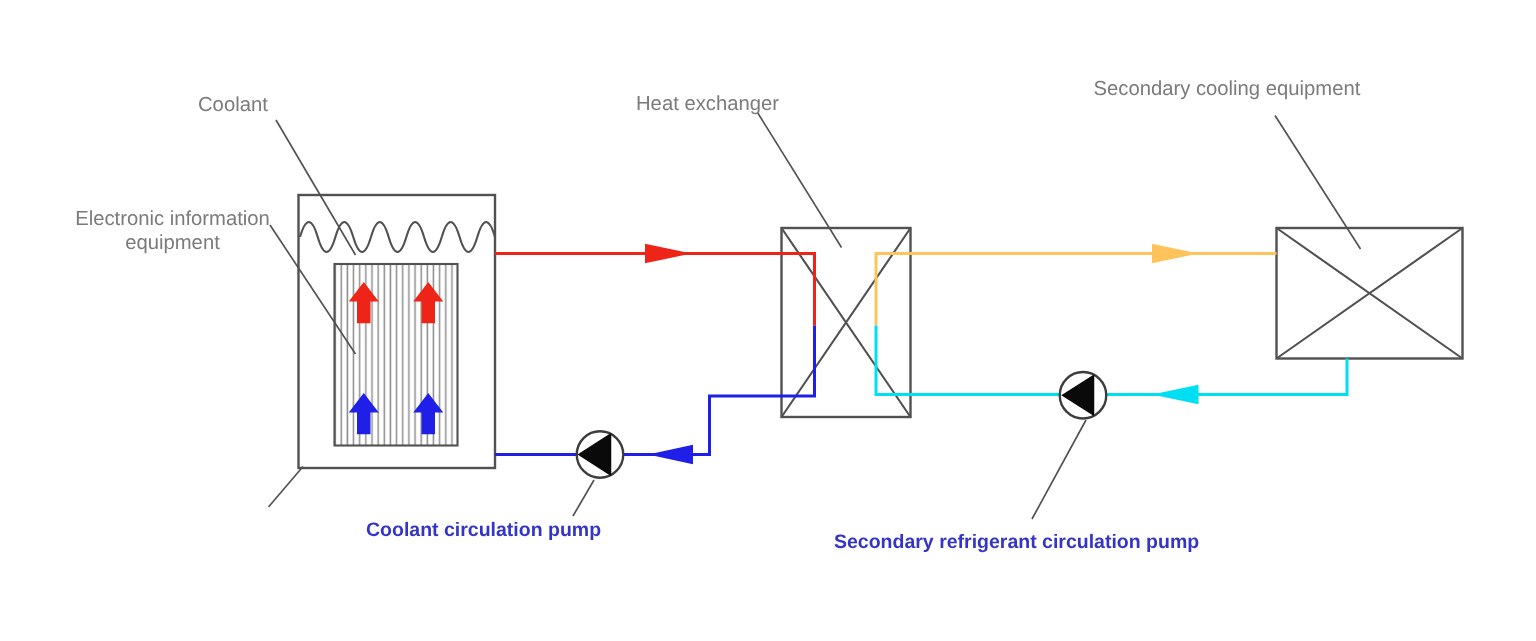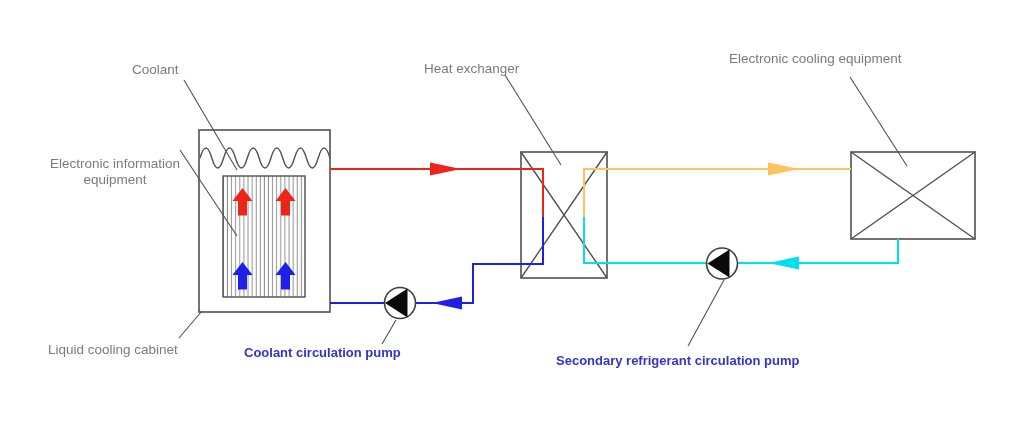--- a/index.html
+++ b/index.html
@@ -4,21 +4,21 @@
 <style>
   html,body { margin:0; padding:0; background:#ffffff; }
   .canvas {
     position:relative; width:1024px; height:427px; background:#ffffff;
     font-family:"Liberation Sans", sans-serif; overflow:hidden;text-align:center;
   }
   .canvas svg { position:absolute; left:0; top:0; }
 
   
   .lbl { position:absolute; font-size:13.5px; color:var(--label-gray); white-space:nowrap; line-height:1.18; }
-  .lbl.wrap { white-space:normal; width:136px;margin-top:18px; }
+  .lbl.wrap { white-space:normal; width:136px; }
   .lbl.pump { color:var(--pump-label-blue); font-weight:bold; font-size:13px; }
 
   
   .boxfill { fill:#ffffff; stroke:var(--outline-gray); stroke-width:1.6; }
   .outline { fill:none; stroke:var(--outline-gray); stroke-width:1.4; }
   .leader  { fill:none; stroke:var(--outline-gray); stroke-width:1.1; }
   .hatchline { stroke:var(--hatch-gray); stroke-width:1; }
   .pipe { fill:none; stroke-width:2; }
   .pipe.hot   { stroke:var(--hot-coolant); }
   .pipe.cold  { stroke:var(--cold-coolant); }
@@ -88,23 +88,22 @@
     <line class="leader" x1="505" y1="75" x2="561" y2="165"></line>
     <line class="leader" x1="850" y1="77" x2="907" y2="166"></line>
     <line class="leader" x1="396" y1="320" x2="382" y2="344"></line>
     <line class="leader" x1="724" y1="280" x2="688" y2="346"></line>
   </svg>
 
   <div class="lbl" style="left:132px; top:62px">Coolant</div>
 
   <div class="lbl wrap" style="left:47px; top:138px">Electronic information equipment</div>
 
-  <div class="lbl" style="left:48px; top:342px">Liquid cooling cabinet</div>
 
   <div class="lbl" style="left:424px; top:61px">Heat exchanger</div>
 
-  <div class="lbl" style="left:729px; top:51px">Electronic cooling equipment</div>
+  <div class="lbl" style="left:729px; top:51px">Secondary cooling equipment</div>
 
   <div class="lbl pump" style="left:244px; top:345px">Coolant circulation pump</div>
 
   <div class="lbl pump" style="left:556px; top:353px">Secondary refrigerant circulation pump</div>
 
 </div>
 
 </body></html>

